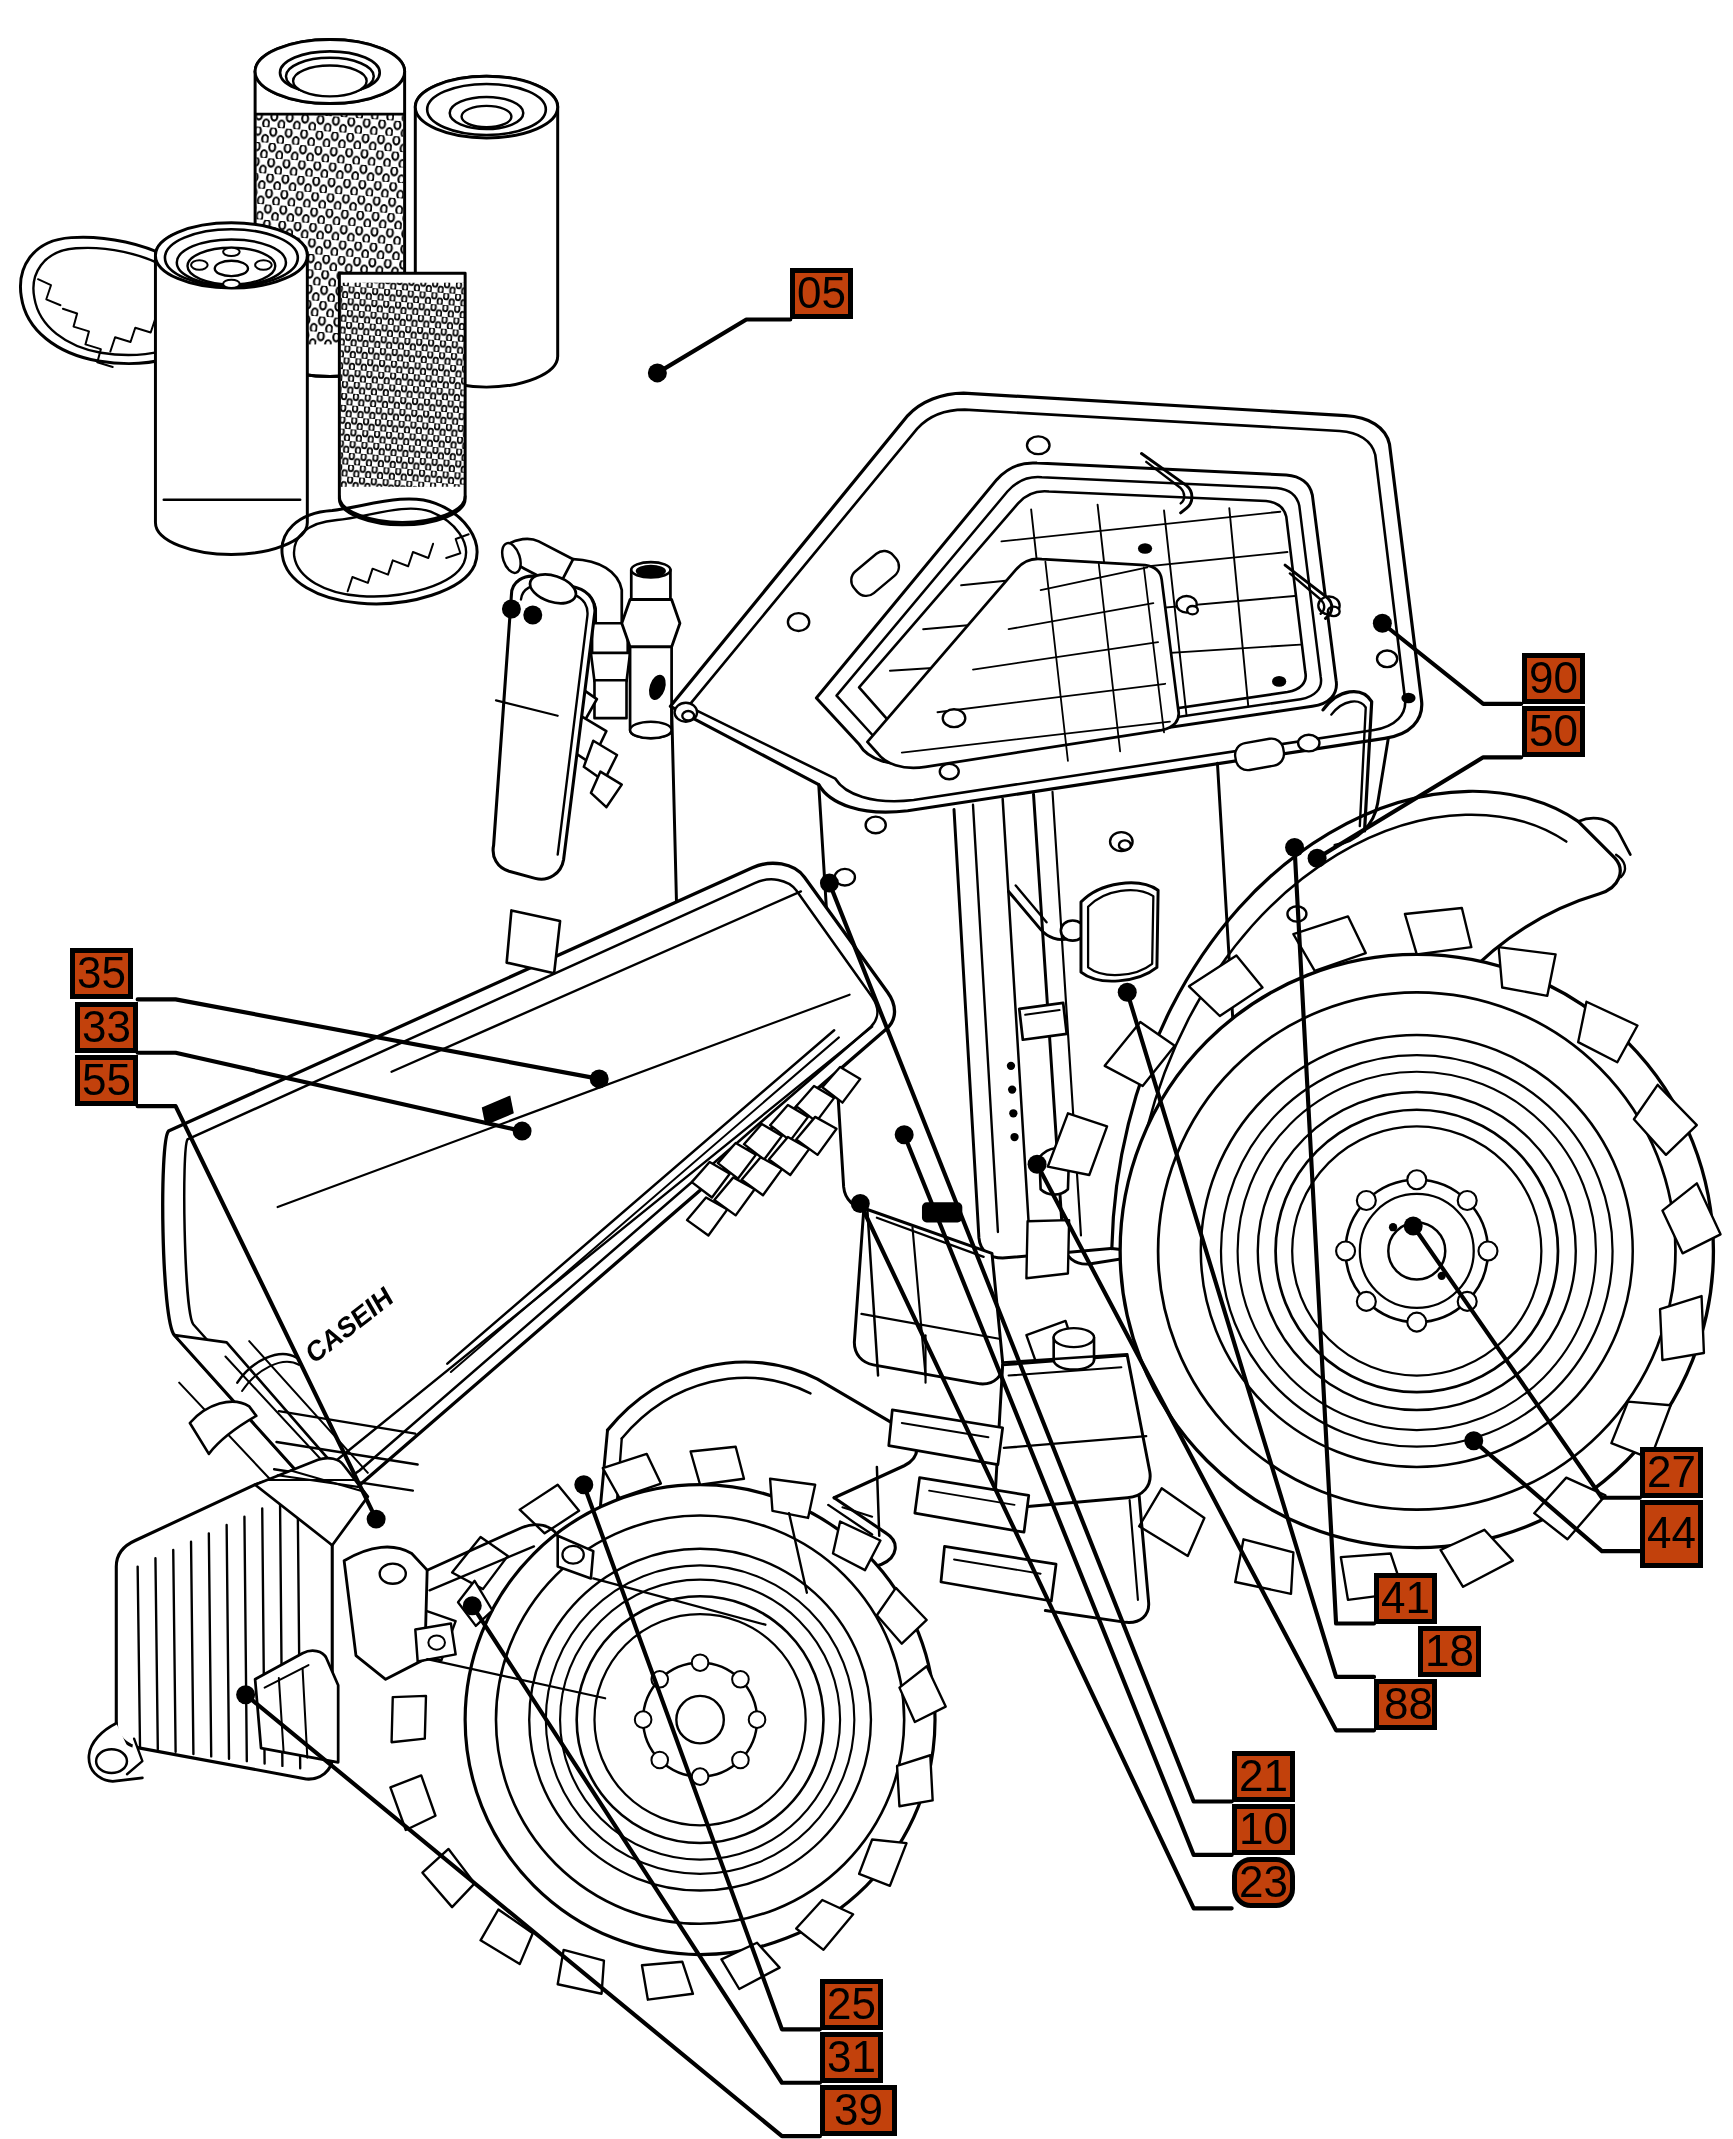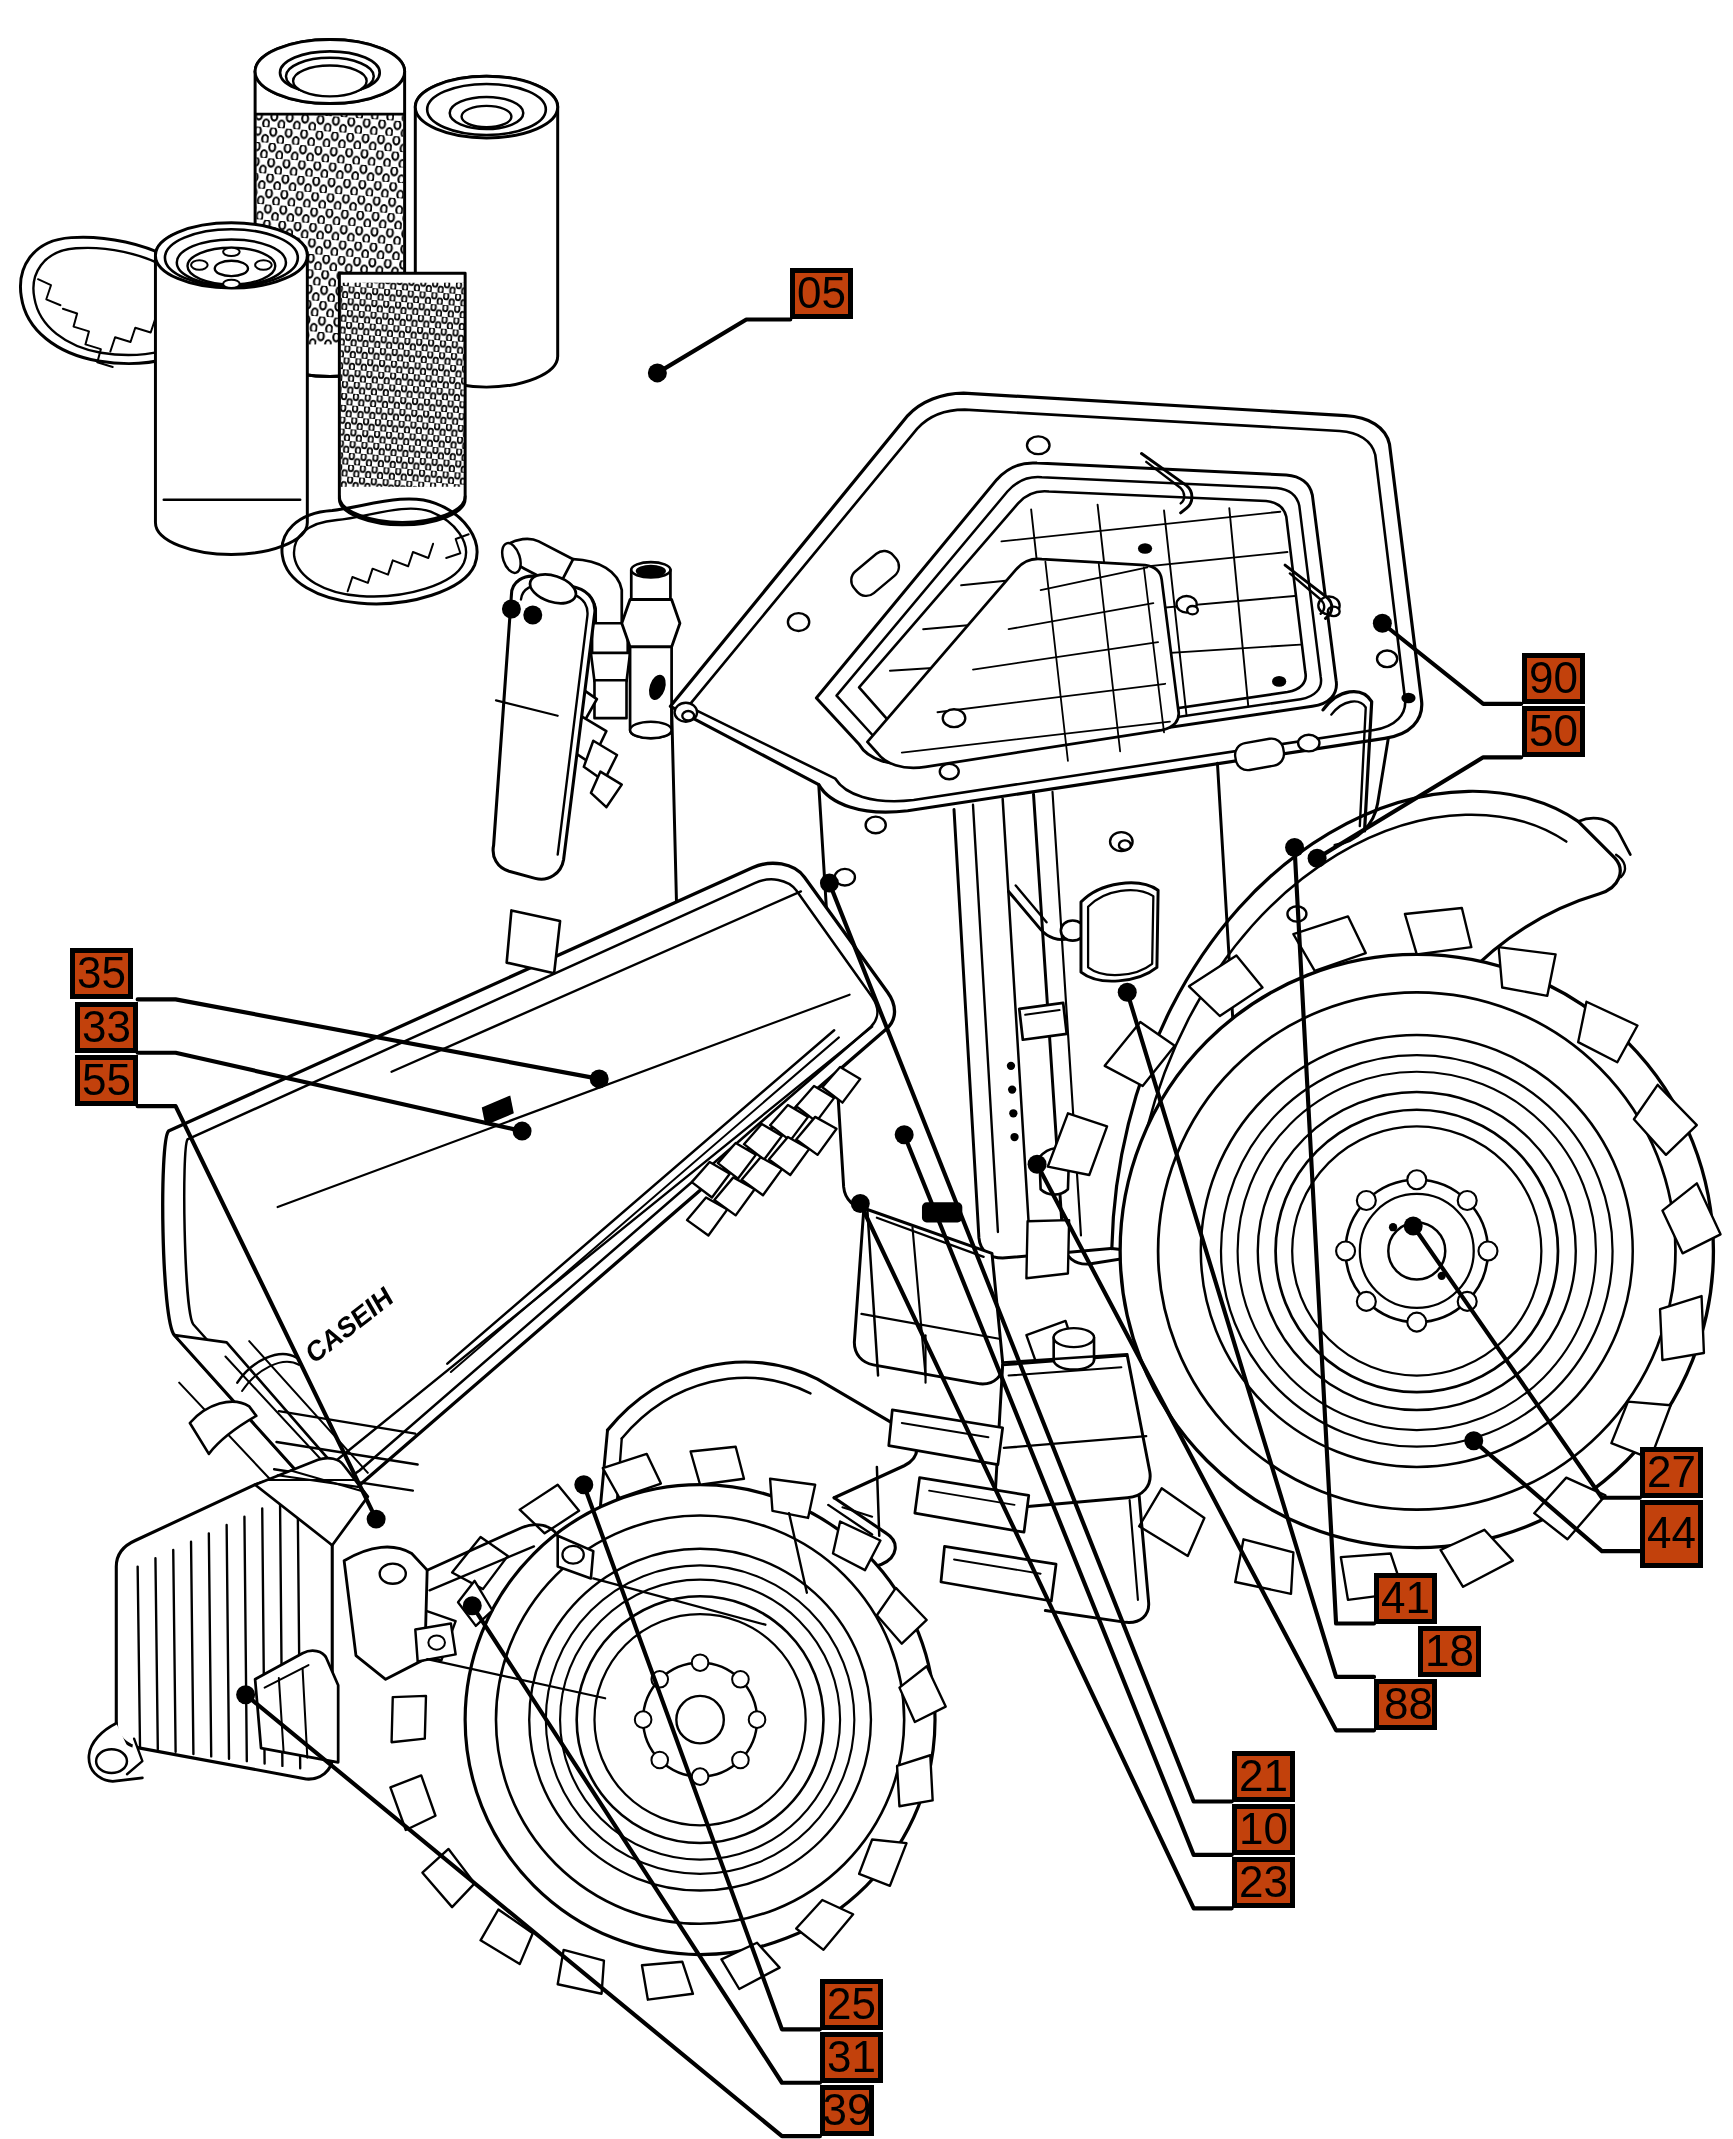--- a/index.html
+++ b/index.html
@@ -638,28 +638,28 @@
       </div>
       <div class="callout" style="left: 1374px; top: 1679px; width: 63px; height: 51px; padding-left: 6px;">
         <span class="num">88</span>
       </div>
       <div class="callout" style="left: 1232px; top: 1751px; width: 63px; height: 51px;">
         <span class="num">21</span>
       </div>
       <div class="callout" style="left: 1232px; top: 1804px; width: 63px; height: 51px;">
         <span class="num">10</span>
       </div>
-      <div class="callout" style="left: 1232px; top: 1857px; width: 63px; height: 51px;">
+      <div class="callout" style="left: 1232px; top: 1857px; width: 63px; height: 51px; border-radius: 19px;">
         <span class="num">23</span>
       </div>
       <div class="callout" style="left: 820px; top: 1979px; width: 63px; height: 51px;">
         <span class="num">25</span>
       </div>
       <div class="callout" style="left: 820px; top: 2032px; width: 63px; height: 51px;">
         <span class="num">31</span>
       </div>
-      <div class="callout" style="left: 820px; top: 2085px; width: 54px; height: 51px;">
+      <div class="callout" style="left: 820px; top: 2085px; width: 77px; height: 51px;">
         <span class="num">39</span>
       </div>
     </div>
 
 </div>
 
 
 </body></html>

